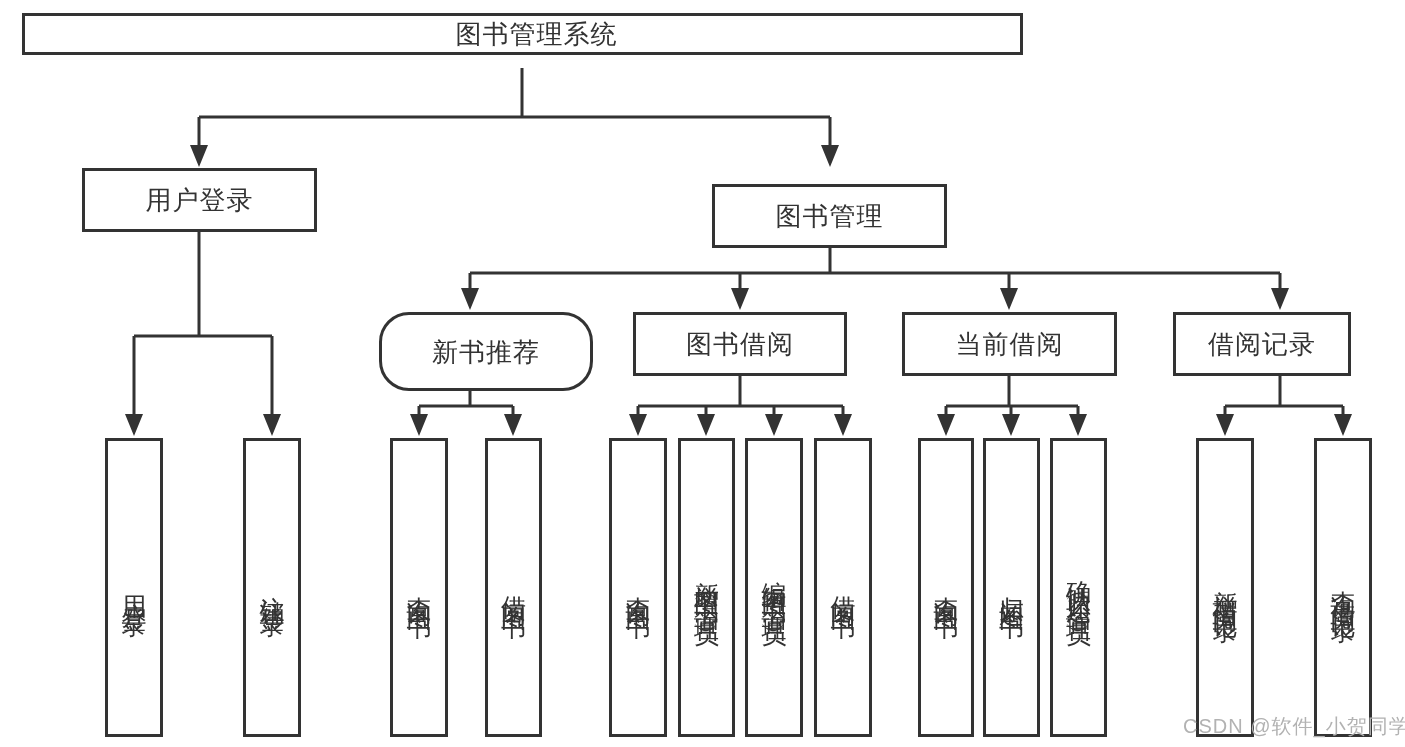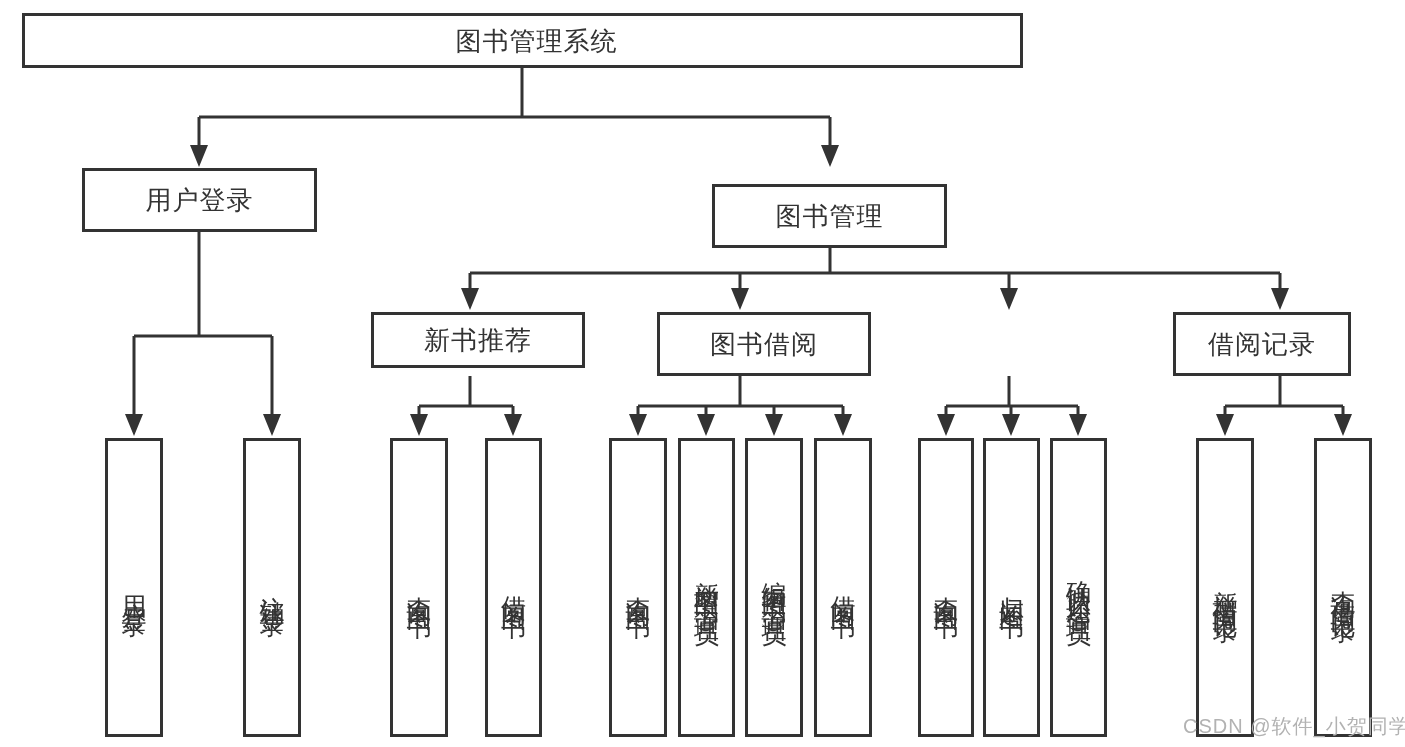--- a/index.html
+++ b/index.html
@@ -79,36 +79,39 @@
          M461 288 H479 L470 310 Z M731 288 H749 L740 310 Z
          M1000 288 H1018 L1009 310 Z M1271 288 H1289 L1280 310 Z
          M410 414 H428 L419 436 Z M504 414 H522 L513 436 Z
          M629 414 H647 L638 436 Z M697 414 H715 L706 436 Z
          M765 414 H783 L774 436 Z M834 414 H852 L843 436 Z
          M937 414 H955 L946 436 Z M1002 414 H1020 L1011 436 Z
          M1069 414 H1087 L1078 436 Z
          M1216 414 H1234 L1225 436 Z M1334 414 H1352 L1343 436 Z"></path>
   </svg>
 
-  <div class="box" style="left:22px;top:13px;width:1001px;height:55px;padding-left:28px;">
+  <div class="box" style="left:22px;top:13px;width:1001px;height:42px;padding-left:28px;">
     <span class="lbl">图书管理系统</span>
   </div>
 
   <div class="box lvl2" style="left:82px;top:168px;width:235px;height:64px;">
     <span class="lbl">用户登录</span>
   </div>
   <div class="box lvl2" style="left:712px;top:184px;width:235px;height:64px;">
     <span class="lbl">图书管理</span>
   </div>
 
-  <div class="box lvl3" style="left:371px;top:312px;width:214px;height:56px;">
+  <div class="box lvl3" style="left:379px;top:312px;width:214px;height:79px;border-radius:30px;">
     <span class="lbl">新书推荐</span>
   </div>
-  <div class="box lvl3" style="left:633px;top:312px;width:214px;height:64px;margin-left:24px;">
+  <div class="box lvl3" style="left:633px;top:312px;width:214px;height:64px;">
     <span class="lbl">图书借阅</span>
+  </div>
+  <div class="box lvl3" style="left:902px;top:312px;width:215px;height:64px;">
+    <span class="lbl">当前借阅</span>
   </div>
   <div class="box lvl3" style="left:1173px;top:312px;width:178px;height:64px;">
     <span class="lbl">借阅记录</span>
   </div>
 
   <div class="box tall" style="left:105px;top:438px;width:58px;height:299px;">
     <span class="lbl">用户登录</span>
   </div>
   <div class="box tall" style="left:243px;top:438px;width:58px;height:299px;">
     <span class="lbl">注销登录</span>

